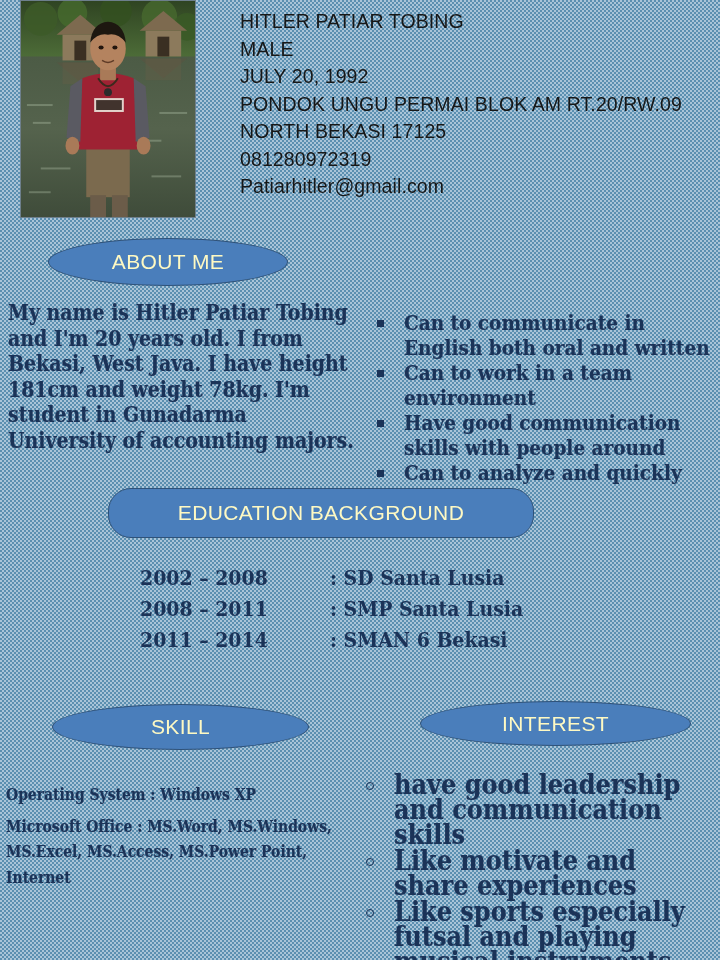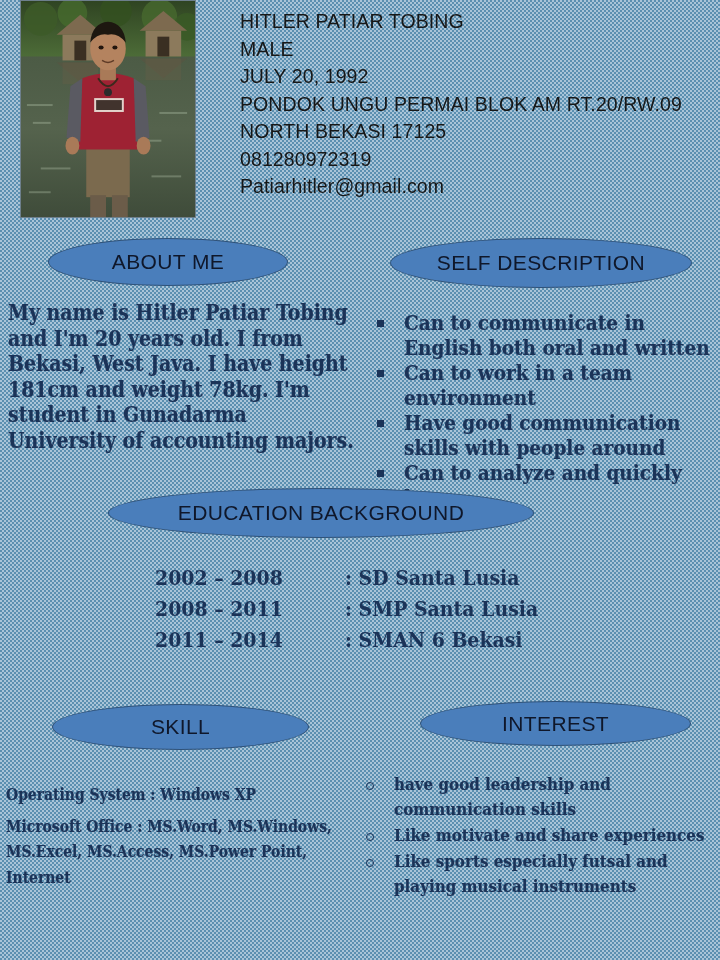--- a/index.html
+++ b/index.html
@@ -63,29 +63,29 @@
     position: absolute;
     background: #4a7ebb;
     border: 1.5px solid #2f5279;
     border-radius: 50%;
     display: flex;
     align-items: center;
     justify-content: center;
     box-sizing: border-box;
   }
   .ellipse span {
-    color: #0f172a;
+    color: #fef9c3;
     font-family: "Liberation Sans", sans-serif;
     font-size: 21px;
     letter-spacing: 0.4px;
     white-space: nowrap;
   }
   #el-about      { left: 48px;  top: 238px; width: 240px; height: 48px; }
   #el-self       { left: 390px; top: 238px; width: 302px; height: 50px; }
-  #el-education  { left: 108px; top: 488px; width: 426px; height: 50px; }
+  #el-education  { left: 108px; top: 488px; width: 426px; height: 50px; border-radius: 23px; }
   #el-skill      { left: 52px;  top: 704px; width: 257px; height: 46px; }
   #el-interest   { left: 420px; top: 701px; width: 271px; height: 45px; }
 
   
   .cond {
     font-family: "DejaVu Serif", serif;
     font-weight: bold;
     color: #1b3358;
     -webkit-text-stroke: 0.2px #1b3358;
     transform-origin: left top;
@@ -150,21 +150,21 @@
   #edu-table td {
     font-family: "DejaVu Serif", serif;
     font-weight: bold;
     color: #1b3358;
     font-size: 21px;
     line-height: 31px;
     padding: 0;
     vertical-align: top;
     white-space: nowrap;
   }
-  #edu-table td.year { width: 190px; padding-left: 15px; }
+  #edu-table td.year { width: 190px; }
   #edu-table td.inst span {
     display: inline-block;
     transform: scaleX(0.9);
     transform-origin: left top;
   }
   #edu-table td.year span {
     display: inline-block;
     transform: scaleX(0.9);
     transform-origin: left top;
   }
@@ -194,21 +194,21 @@
     left: 362px;
     top: 772px;
     width: 354px;
     margin: 0;
     padding: 0;
     list-style: none;
   }
   #interest-list li {
     position: relative;
     padding-left: 32px;
-    font-size: 17px;
+    font-size: 27px;
     line-height: 25px;
     margin-bottom: 1px;
   }
   #interest-list li .txt {
     display: block;
     transform: scaleX(0.89);
     transform-origin: left top;
     width: 360px;
   }
   #interest-list li .circ {
@@ -310,23 +310,20 @@
     <div class="line">Patiarhitler@gmail.com</div>
   </div>
 
   <div class="ellipse" id="el-about">
     <span>ABOUT  ME</span>
   </div>
   <div id="about-text">
     <p class="cond">My name is Hitler Patiar Tobing and I'm 20 years old. I from Bekasi, West Java. I have height 181cm and weight 78kg. I'm student in Gunadarma University of accounting majors.</p>
   </div>
 
-  <div class="ellipse" id="el-self">
-    <span>SELF DESCRIPTION</span>
-  </div>
   <ul id="self-list">
     <li class="cond">
       <i class="sq"></i>
       <span class="txt">Can to communicate in English both oral and written</span>
     </li>
     <li class="cond">
       <i class="sq"></i>
       <span class="txt">Can to work in a team environment</span>
     </li>
     <li class="cond">

